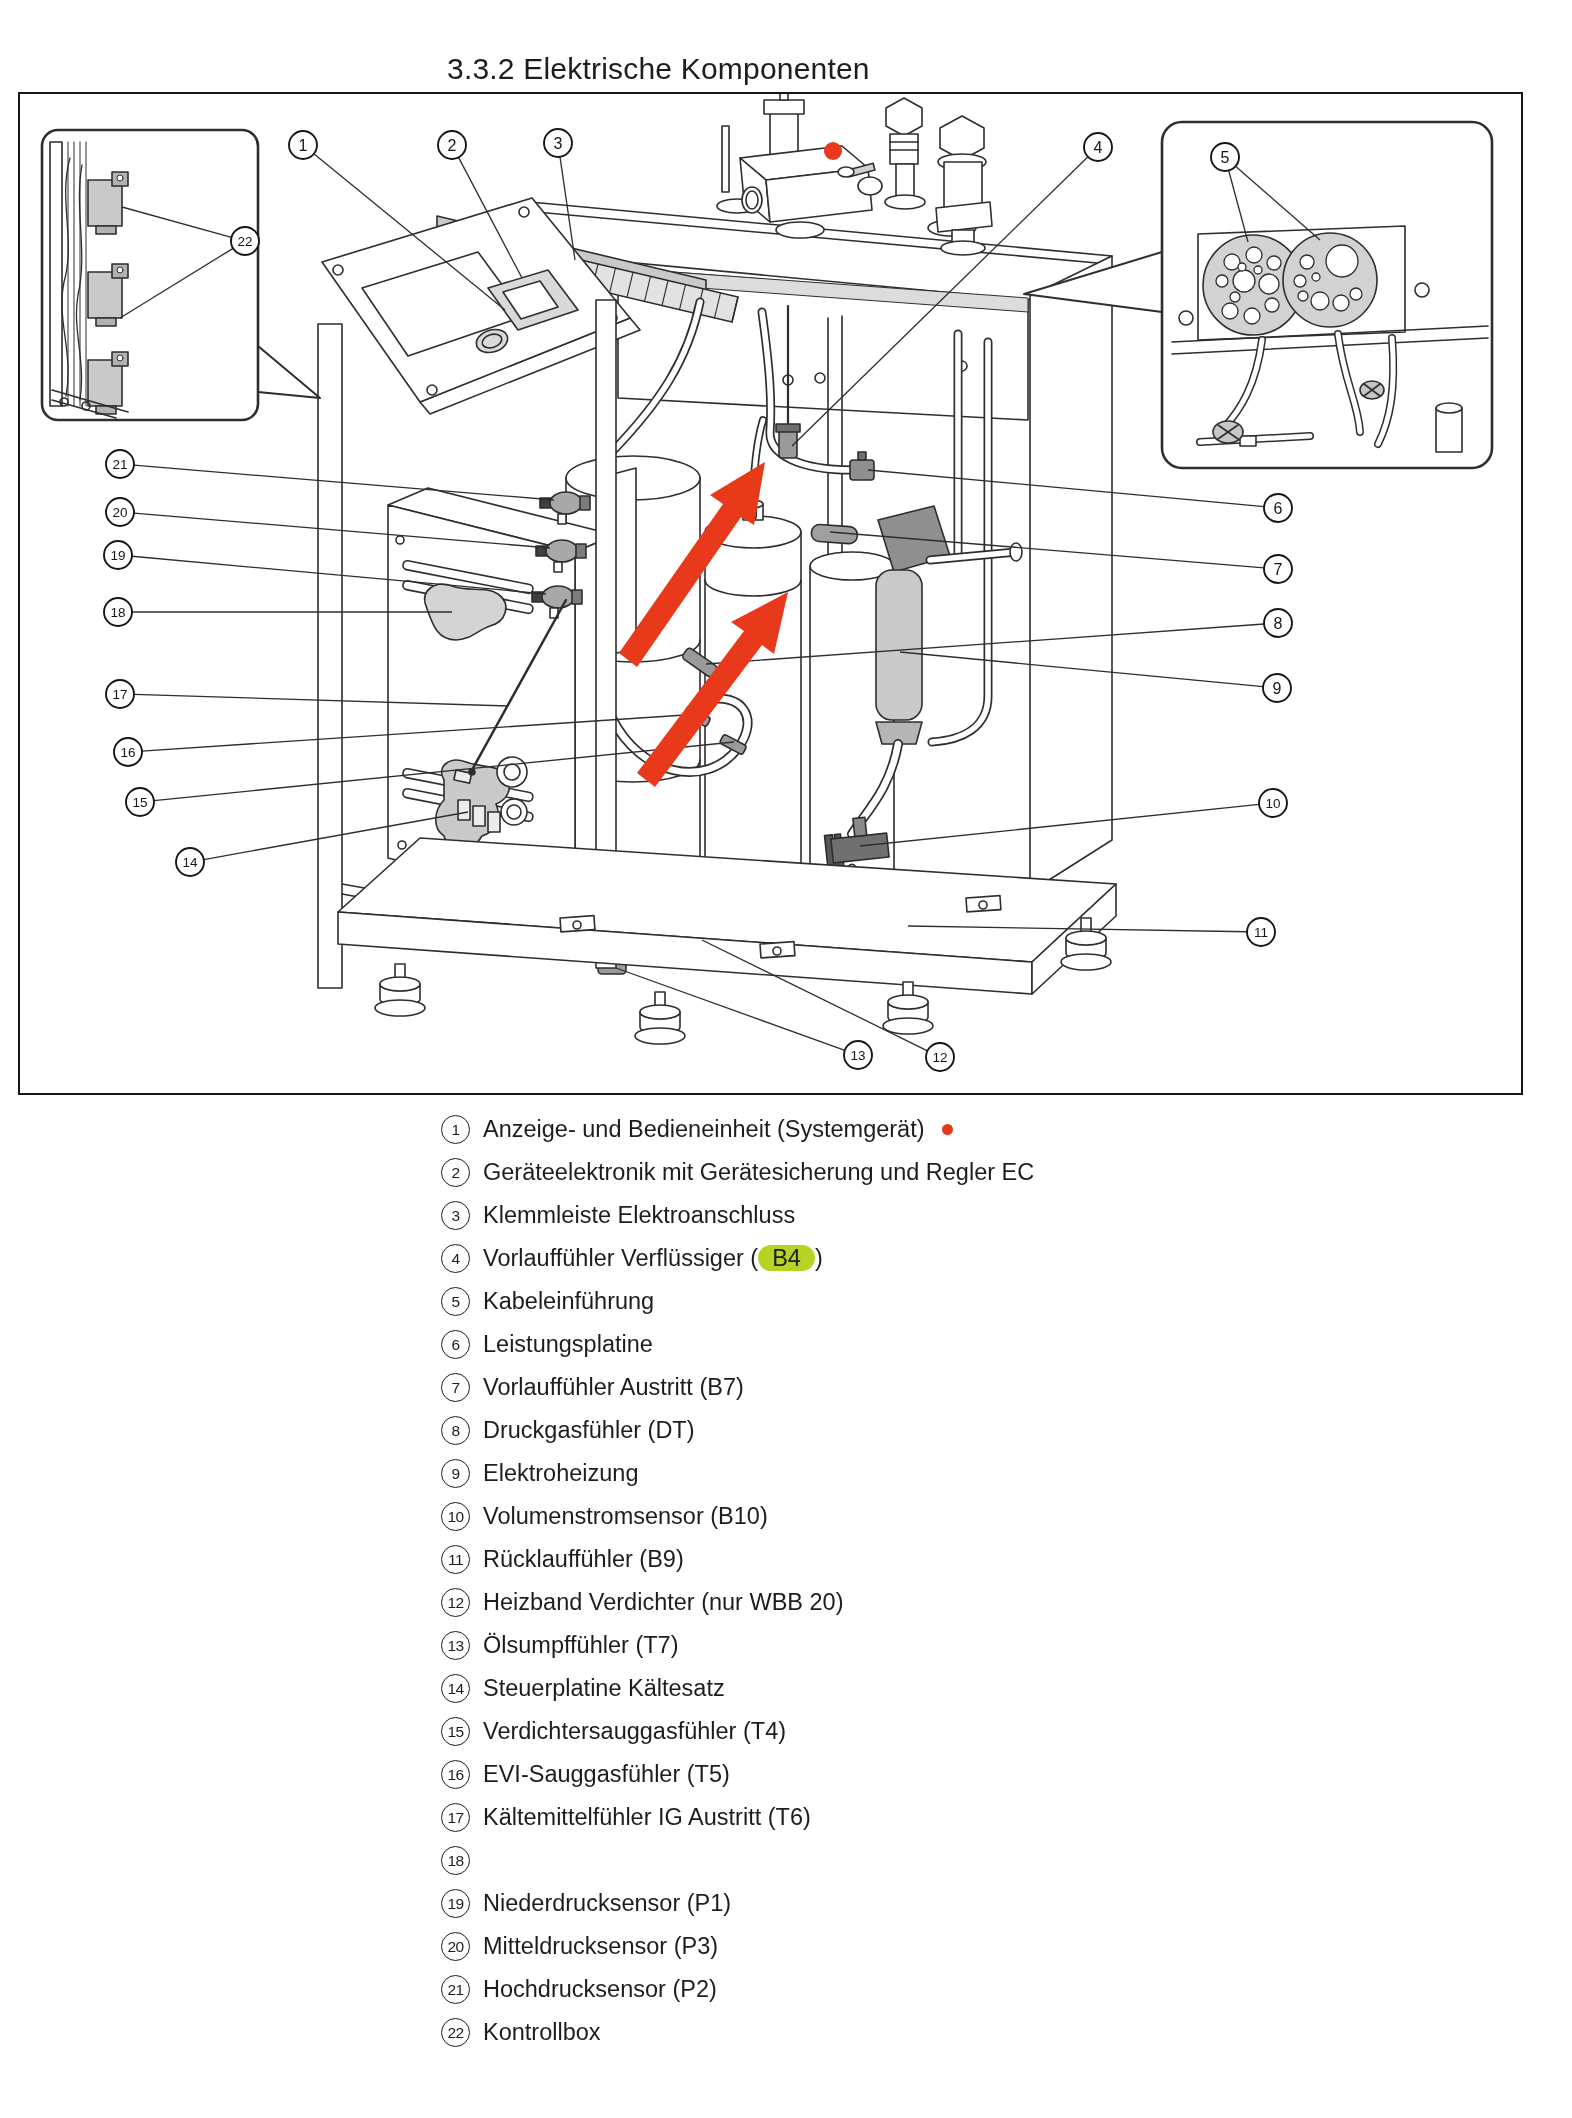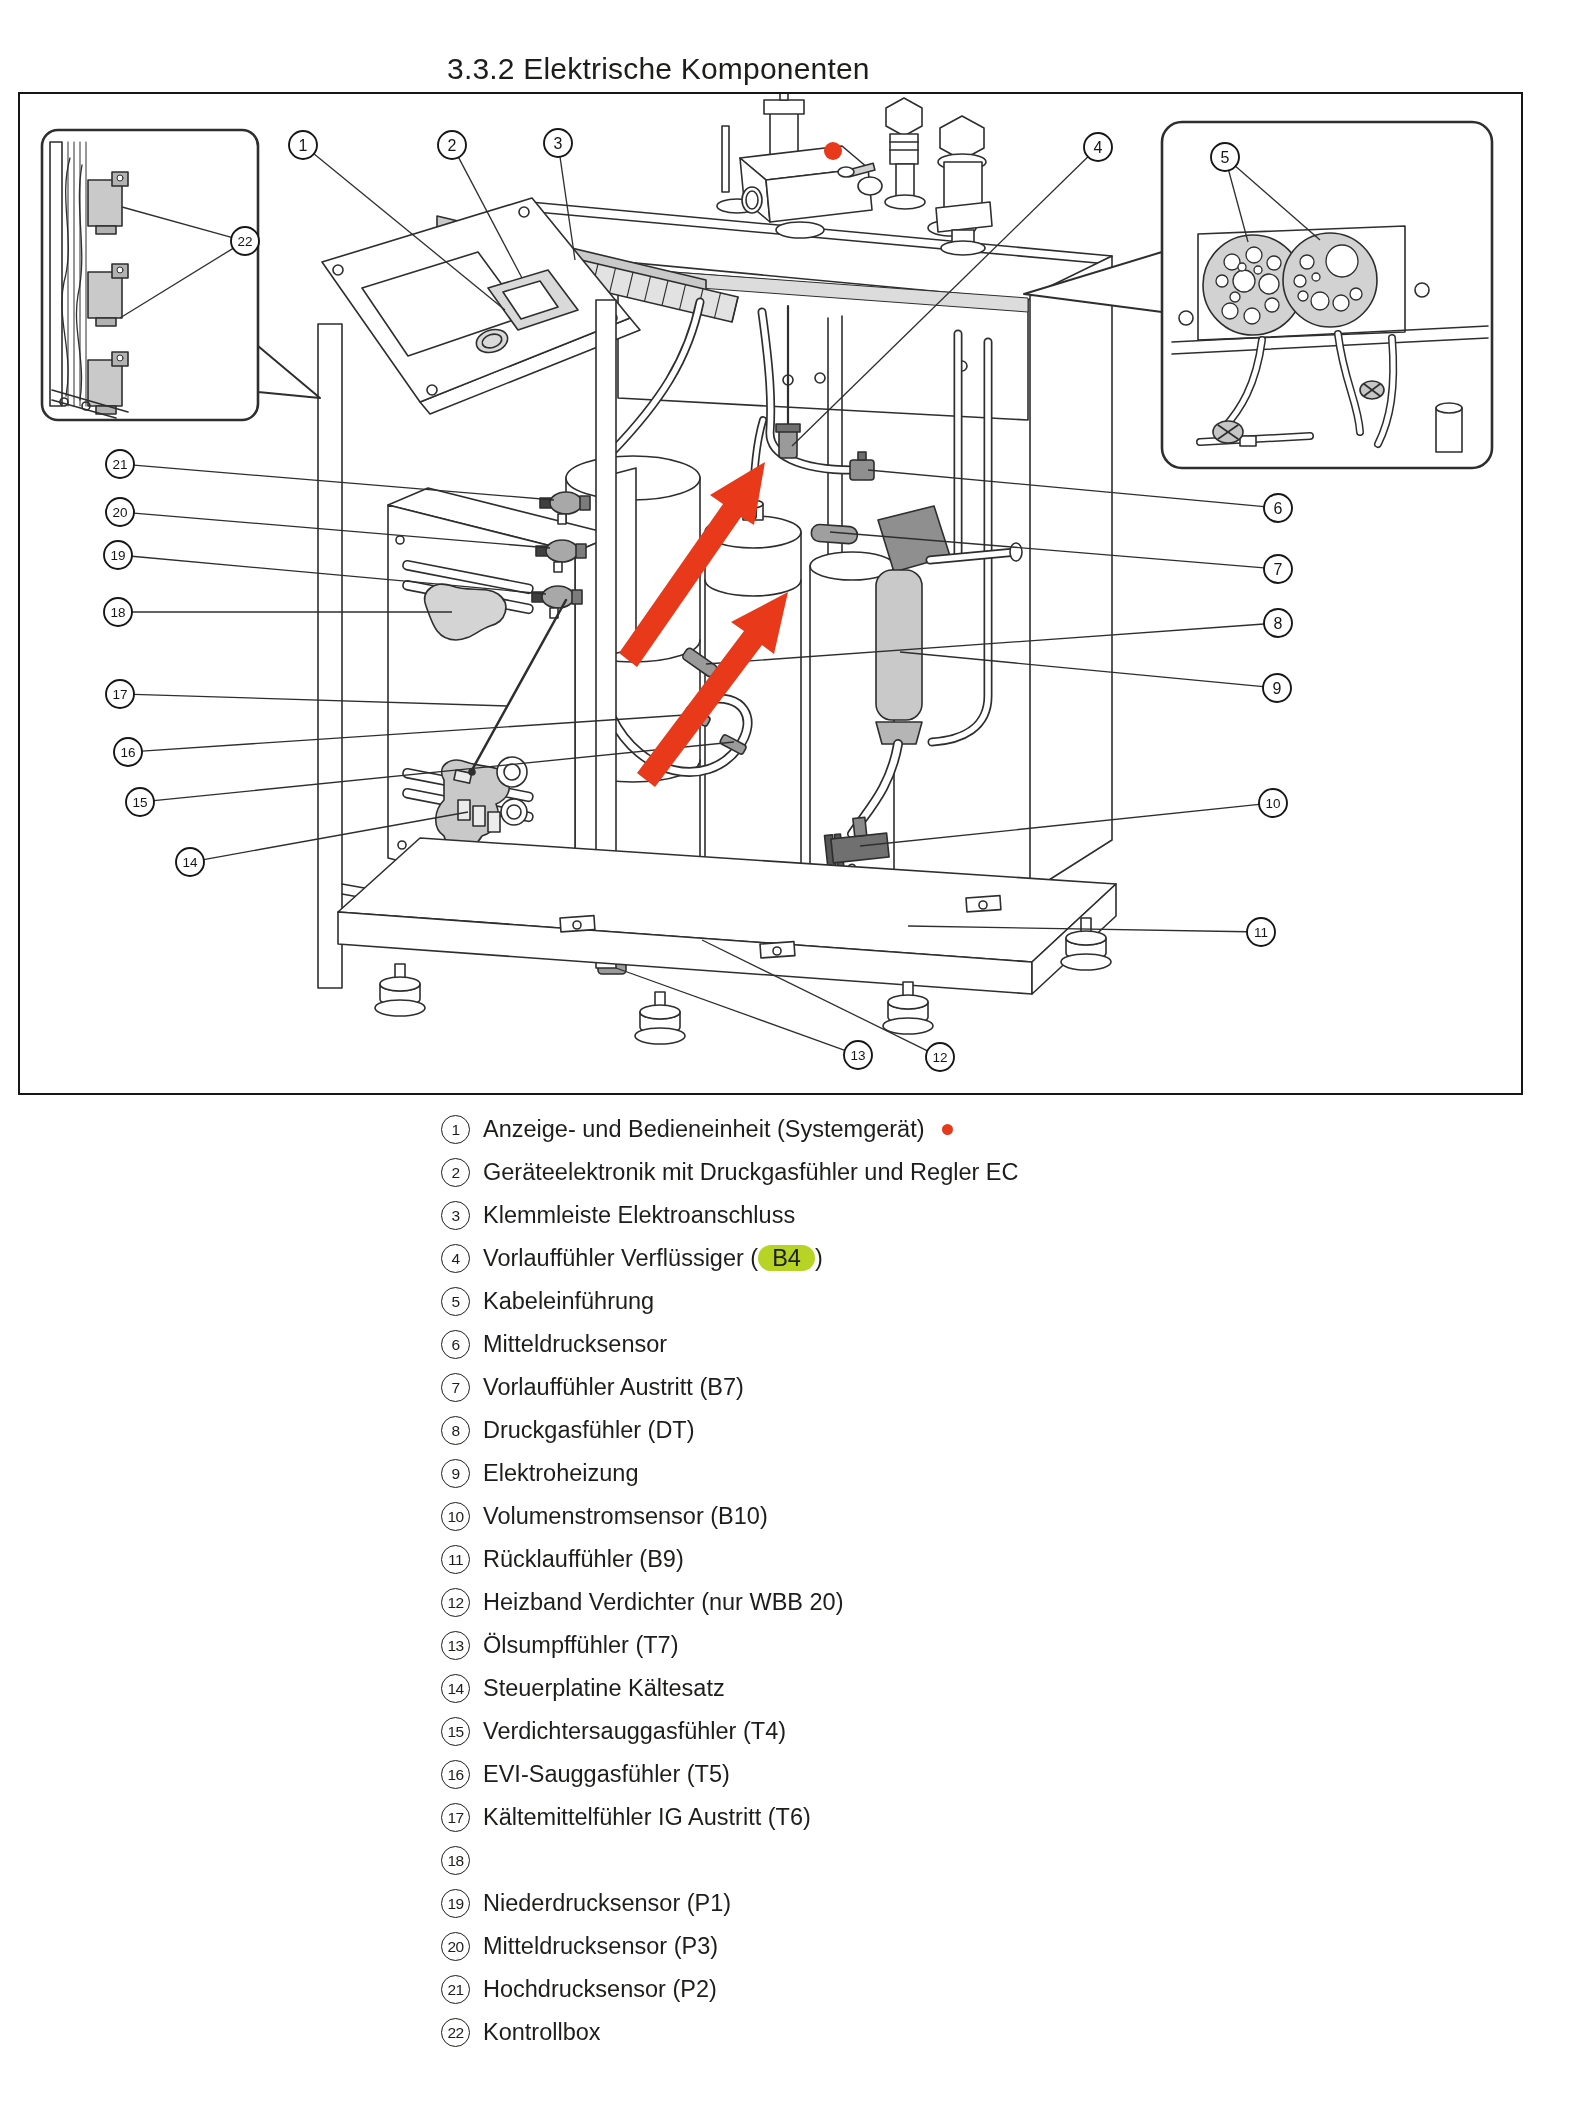--- a/index.html
+++ b/index.html
@@ -484,37 +484,37 @@
 </div>
 
 <div id="legend">
     <div class="legend-row">
       <span class="lnum">1</span>
       <span>Anzeige- und Bedieneinheit (Systemgerät)</span>
       <span class="red-dot"></span>
     </div>
     <div class="legend-row">
       <span class="lnum">2</span>
-      <span>Geräteelektronik mit Druckgasfühler und Regler EC</span>
+      <span>Geräteelektronik mit Gerätesicherung und Regler EC</span>
     </div>
     <div class="legend-row">
       <span class="lnum">3</span>
       <span>Klemmleiste Elektroanschluss</span>
     </div>
     <div class="legend-row">
       <span class="lnum">4</span>
       <span>Vorlauffühler Verflüssiger (<mark>B4</mark>)</span>
     </div>
     <div class="legend-row">
       <span class="lnum">5</span>
       <span>Kabeleinführung</span>
     </div>
     <div class="legend-row">
       <span class="lnum">6</span>
-      <span>Mitteldrucksensor</span>
+      <span>Leistungsplatine</span>
     </div>
     <div class="legend-row">
       <span class="lnum">7</span>
       <span>Vorlauffühler Austritt (B7)</span>
     </div>
     <div class="legend-row">
       <span class="lnum">8</span>
       <span>Druckgasfühler (DT)</span>
     </div>
     <div class="legend-row">

